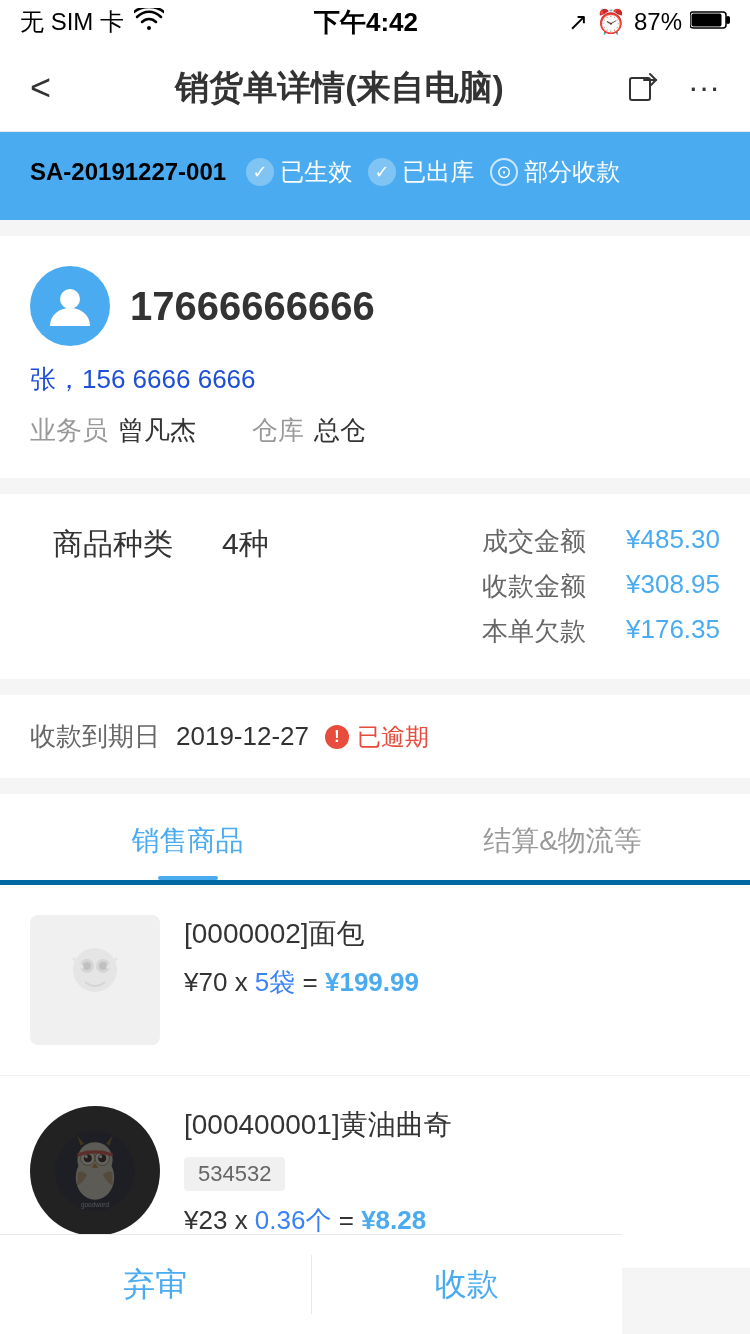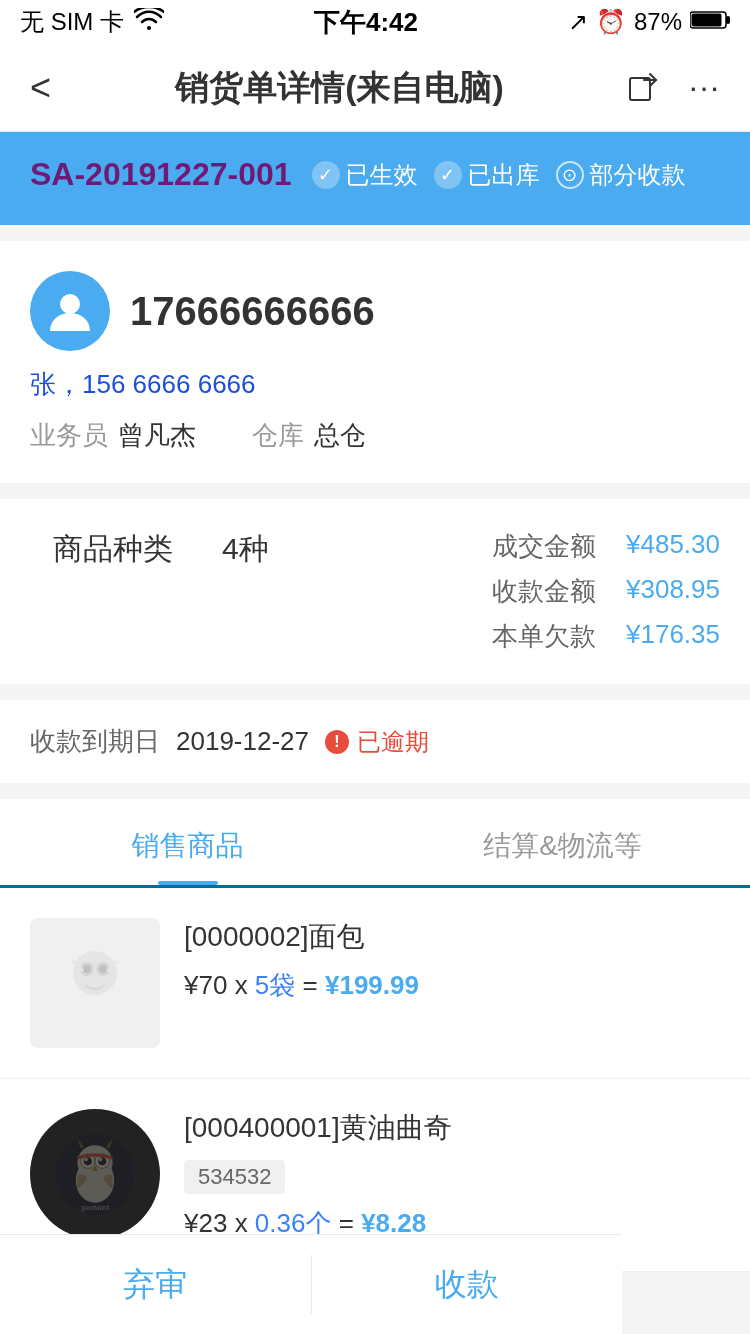--- a/index.html
+++ b/index.html
@@ -63,23 +63,23 @@
       background: #4AABF0;
       padding: 24px 30px 20px;
     }
     .header-banner-top {
       display: flex;
       align-items: center;
       gap: 20px;
       margin-bottom: 12px;
     }
     .order-number {
-      font-size: 32px;
+      font-size: 24px;
       font-weight: bold;
-      color: #701a75;
+      color: #000000;
     }
     .status-badges {
       display: flex;
       align-items: center;
       gap: 16px;
     }
     .badge {
       display: flex;
       align-items: center;
       gap: 6px;
@@ -154,21 +154,21 @@
     }
     .stats-row {
       display: flex;
       justify-content: space-between;
       align-items: flex-start;
     }
     .stats-left { font-size: 26px; color: #666; }
     .stats-kind { color: #333; font-size: 26px; }
     .stats-kind span { font-size: 30px; color: #333; font-weight: 500; margin-left: 23px; }
     .stats-right { display: flex; flex-direction: column; gap: 10px; text-align: right; }
-    .stat-item { display: flex; justify-content: space-between; gap: 30px; font-size: 26px; }
+    .stat-item { display: flex; justify-content: space-between; gap: 40px; font-size: 26px; }
     .stat-label { color: #666; }
     .stat-value { color: #4AABF0; font-weight: 500; }
 
     
     .due-section {
       background: #fff;
       padding: 24px 30px;
       margin-top: 16px;
       display: flex;
       align-items: center;
@@ -196,21 +196,21 @@
       justify-content: center;
       color: #fff;
       font-size: 16px;
       font-weight: bold;
     }
 
     
     .tabs-section {
       background: #fff;
       margin-top: 16px;
-      border-bottom: 3px solid #0369a1;
+      border-bottom: 5px solid #0369a1;
     }
     .tabs {
       display: flex;
     }
     .tab {
       flex: 1;
       text-align: center;
       padding: 28px 0 20px;
       font-size: 28px;
       color: #999;

